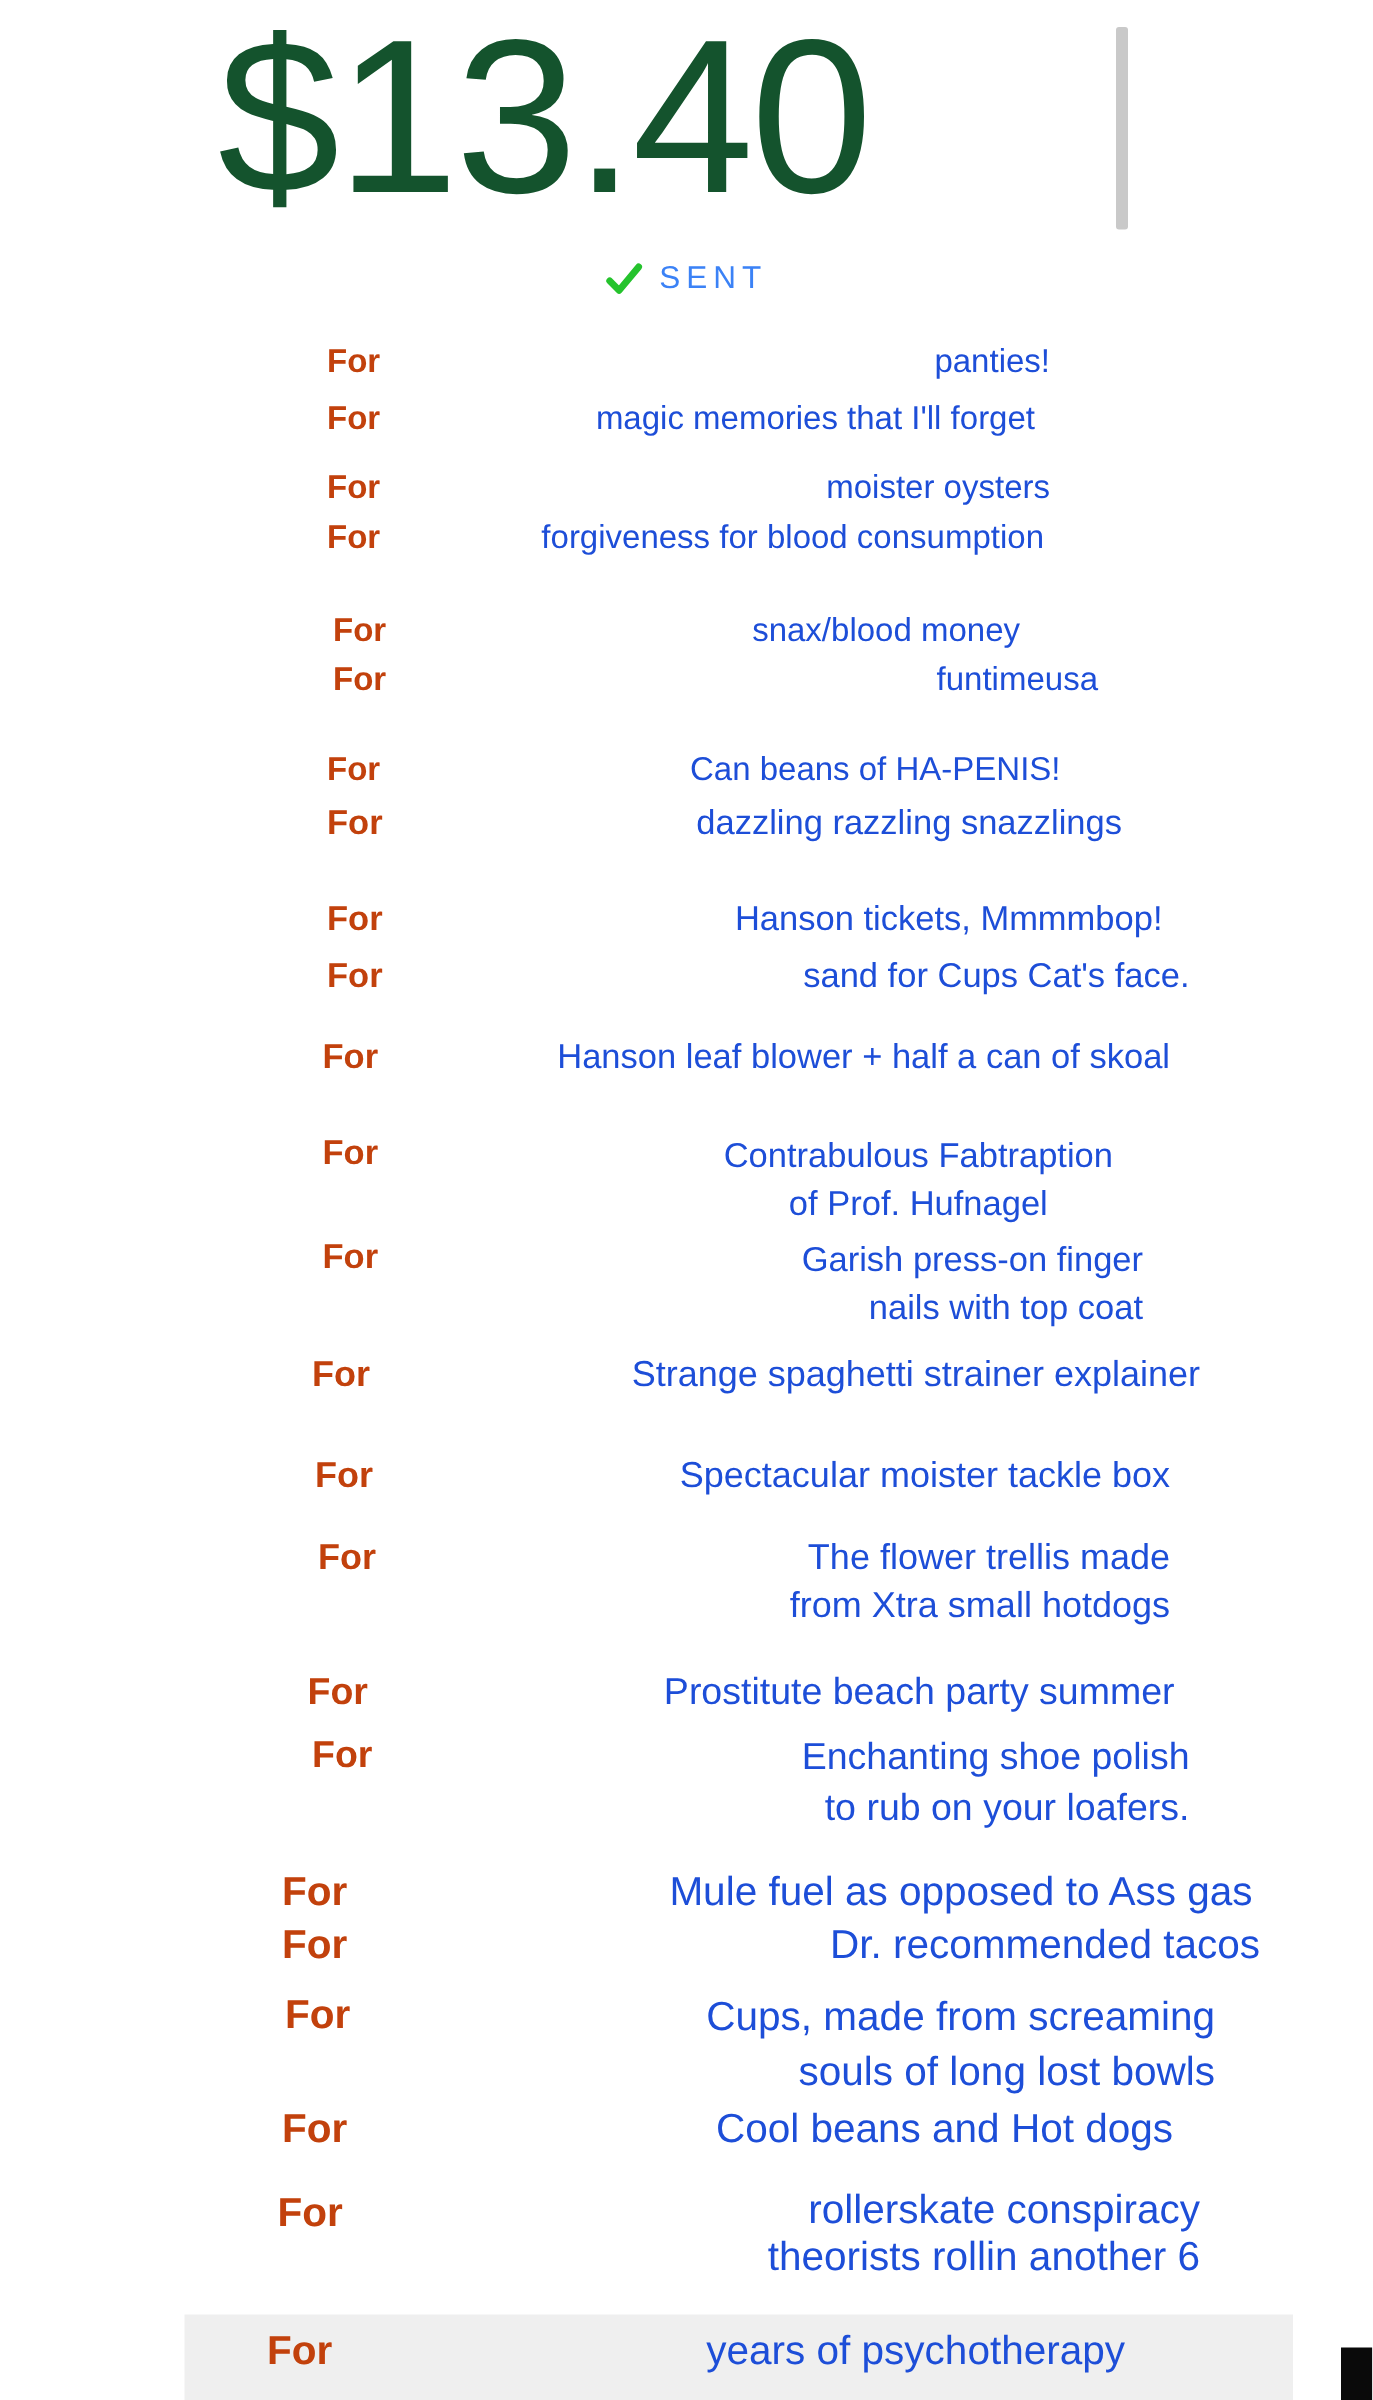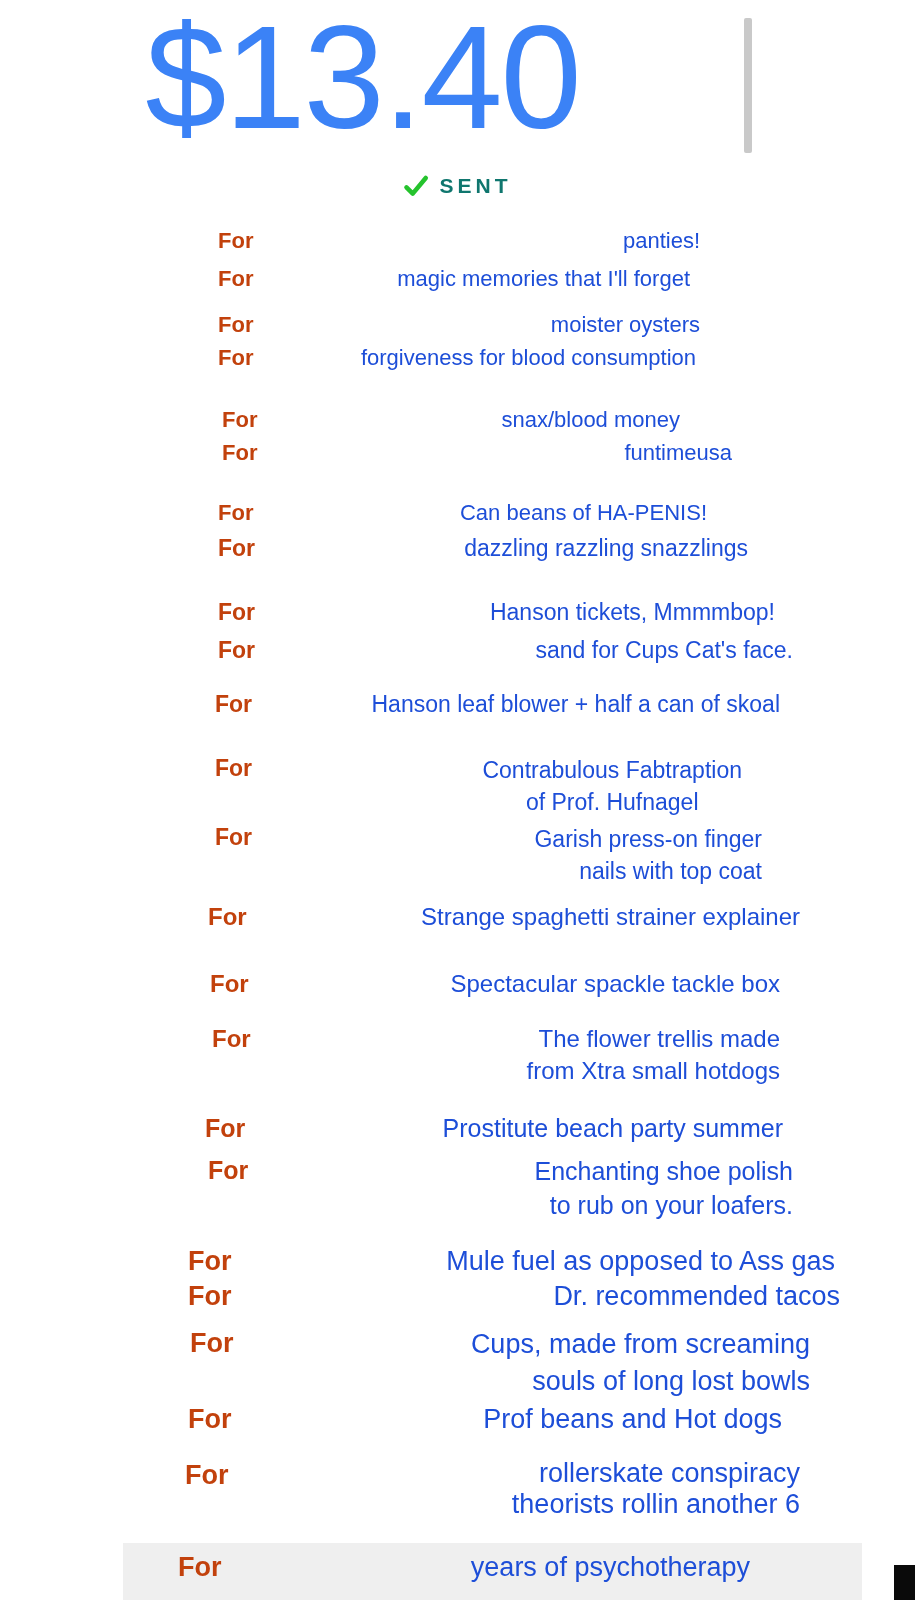--- a/index.html
+++ b/index.html
@@ -4,31 +4,31 @@
 <style>
   html,body{margin:0;padding:0;background:#fff;}
   .screen{
     position:relative;width:915px;height:1600px;overflow:hidden;background:#ffffff;
     font-family:"Liberation Sans", sans-serif;
   }
   
   .amount{
     position:absolute;top:5px;left:0;width:725px;text-align:center;
     font-size:146px;line-height:1;font-weight:400;letter-spacing:-2px;
-    color:#3b82f6;
+    color:#14532d;
   }
   
   .caret{position:absolute;left:744px;top:18px;width:8px;height:135px;background:#c9c9c9;border-radius:2px;}
   
   .status{
     position:absolute;top:170px;left:0;width:915px;height:32px;
     display:flex;align-items:center;justify-content:center;gap:10px;color:#25c32d;
   }
   .status svg{width:26px;height:26px;display:block;}
-  .status-label{font-size:21px;font-weight:700;letter-spacing:4px;color:#0f766e;}
+  .status-label{font-size:21px;font-weight:400;letter-spacing:4px;color:#3b82f6;}
   
   .strip{position:absolute;left:123px;top:1543px;width:739px;height:57px;background:#efefef;}
   
   .endbar{position:absolute;left:894px;top:1565px;width:21px;height:35px;background:#0a0a0a;}
   
   .row{position:absolute;left:0;right:0;}
   .for{position:absolute;font-weight:700;color:#c2410c;line-height:1.3;}
   .note{position:absolute;text-align:right;white-space:pre-line;color:#1d4ed8;line-height:1.3;}
   .r1{top:227px;font-size:22px}  .r1 .for{left:218px}  .r1 .note{right:215px}
   .r2{top:265px;font-size:22px}  .r2 .for{left:218px}  .r2 .note{right:225px}
@@ -126,21 +126,21 @@
         <span class="for">For</span>
         <span class="note">Garish press-on finger
 nails with top coat</span>
       </div>
     <div class="row r14">
         <span class="for">For</span>
         <span class="note">Strange spaghetti strainer explainer</span>
       </div>
     <div class="row r15">
         <span class="for">For</span>
-        <span class="note">Spectacular spackle tackle box</span>
+        <span class="note">Spectacular moister tackle box</span>
       </div>
     <div class="row r16">
         <span class="for">For</span>
         <span class="note">The flower trellis made
 from Xtra small hotdogs</span>
       </div>
     <div class="row r17">
         <span class="for">For</span>
         <span class="note">Prostitute beach party summer</span>
       </div>
@@ -157,21 +157,21 @@
         <span class="for">For</span>
         <span class="note">Dr. recommended tacos</span>
       </div>
     <div class="row r21">
         <span class="for">For</span>
         <span class="note">Cups, made from screaming
 souls of long lost bowls</span>
       </div>
     <div class="row r22">
         <span class="for">For</span>
-        <span class="note">Prof beans and Hot dogs</span>
+        <span class="note">Cool beans and Hot dogs</span>
       </div>
     <div class="row r23">
         <span class="for">For</span>
         <span class="note">rollerskate conspiracy
 theorists rollin another 6</span>
       </div>
     <div class="row r24">
         <span class="for">For</span>
         <span class="note">years of psychotherapy</span>
       </div>

